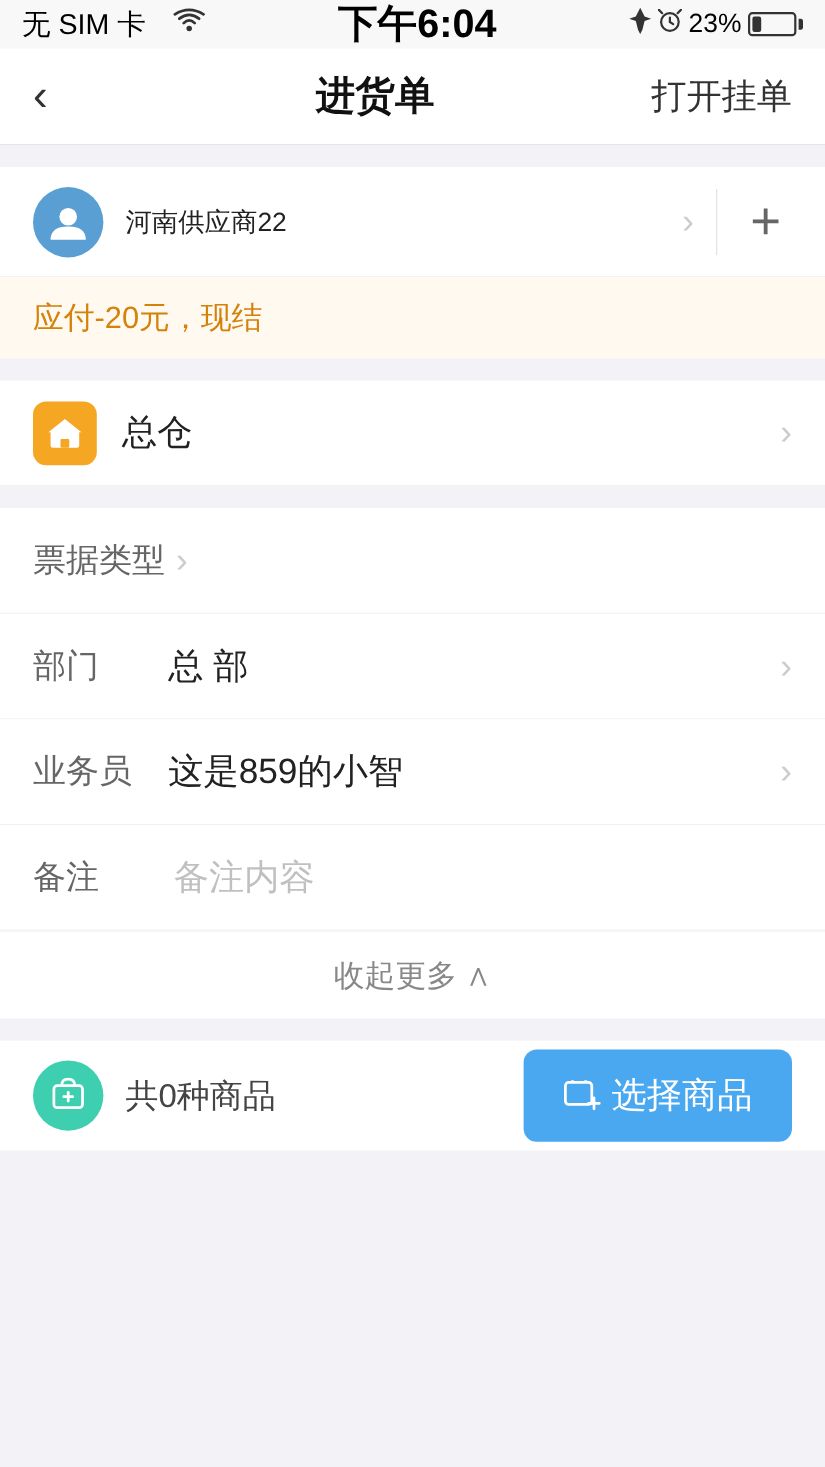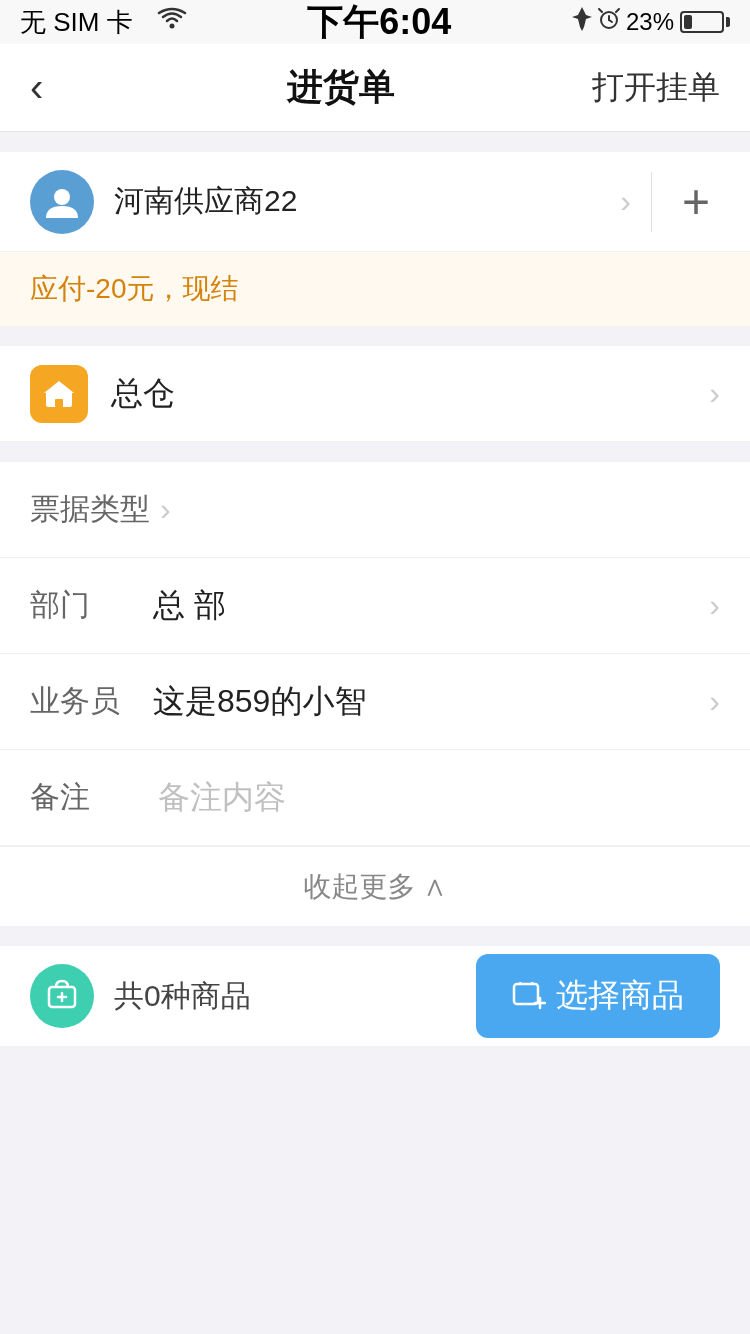--- a/index.html
+++ b/index.html
@@ -128,21 +128,21 @@
       justify-content: center;
       margin-right: 20px;
       flex-shrink: 0;
     }
     .supplier-avatar svg {
       width: 40px;
       height: 40px;
     }
     .supplier-name {
       flex: 1;
-      font-size: 30px;
+      font-size: 24px;
       color: #222;
     }
     .row-divider-v {
       width: 1px;
       height: 60px;
       background: #e0e0e0;
       margin: 0 20px;
     }
     .add-btn {
       font-size: 48px;

